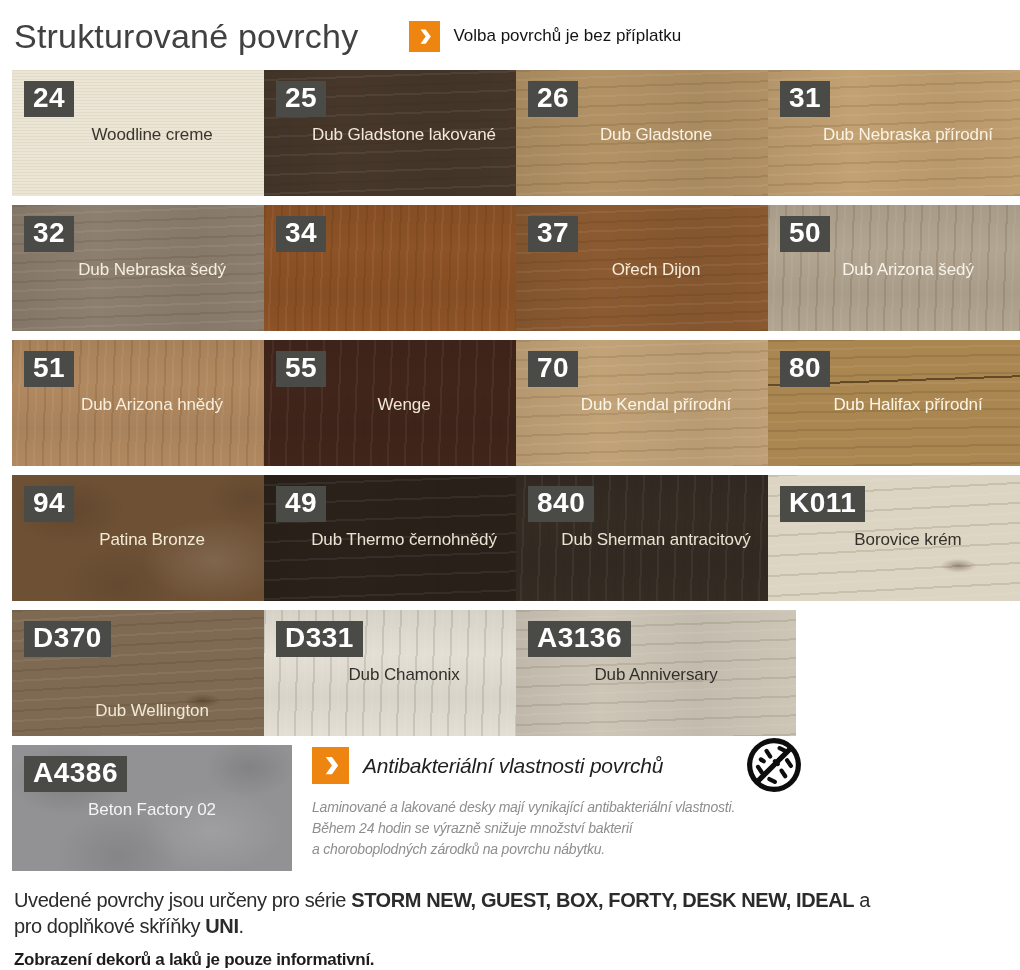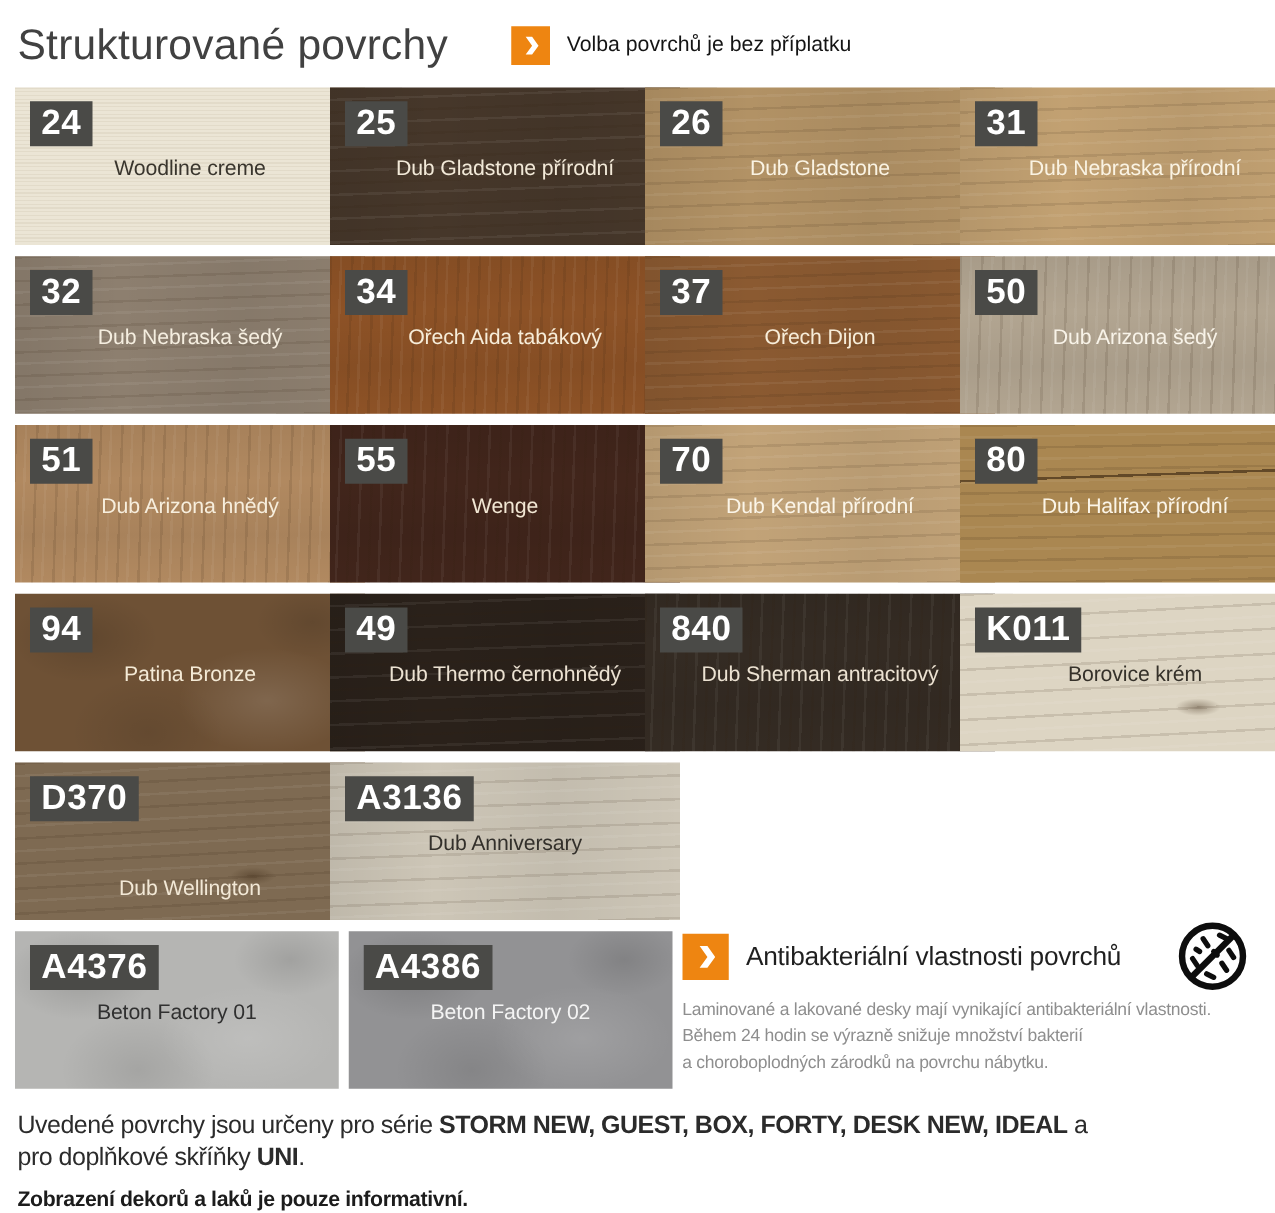--- a/index.html
+++ b/index.html
@@ -57,21 +57,21 @@
       repeating-linear-gradient(179deg, rgba(50,32,14,.13) 0 2px, transparent 2px 9px, rgba(255,255,255,.06) 9px 11px, transparent 11px 18px); }
   .g-stone { background-image:
       radial-gradient(ellipse 90px 55px at 20% 28%, rgba(0,0,0,.13), transparent 65%),
       radial-gradient(ellipse 110px 65px at 72% 68%, rgba(255,255,255,.12), transparent 65%),
       radial-gradient(ellipse 70px 45px at 85% 18%, rgba(0,0,0,.11), transparent 65%),
       radial-gradient(ellipse 95px 70px at 38% 88%, rgba(0,0,0,.09), transparent 65%); }
 
   
   .bottom-row { display:flex; margin-top:9px; }
   .bottom-row .tile + .tile { margin-left:8px; }
-  .antibac { position:relative; margin-left:8px; width:500px; padding-top:2px; }
+  .antibac { position:relative; margin-left:20px; width:500px; padding-top:2px;font-style:italic; }
   .antibac-head { display:flex; align-items:center; }
   .antibac-title { font-size:21px; font-weight:400; color:#1f1f1f; margin-left:14px; letter-spacing:-.2px; }
   .bacteria { position:absolute; right:8px; top:-10px; }
   .antibac-body {
     margin-top:13px; font-size:14px; line-height:1.5;
     color:#8e8e8e; letter-spacing:-.2px; white-space:pre-line;
   }
 
   
   .footer { margin:16px 0 0 2px; width:872px; }
@@ -96,37 +96,36 @@
     </div>
   </div>
 
   <div class="grid">
       <div class="tile g-lines" style="background-color: rgb(235, 229, 213);">
         <span class="code">24</span>
         <span class="name" style="color: rgb(57, 53, 45);">Woodline creme</span>
       </div>
       <div class="tile g-woodh" style="background-color: rgb(70, 55, 42);">
         <span class="code">25</span>
-        <span class="name" style="color: rgb(242, 233, 216);">Dub Gladstone přírodní</span>
+        <span class="name" style="color: rgb(242, 233, 216);">Dub Gladstone lakované</span>
       </div>
       <div class="tile g-woodh" style="background-color: rgb(178, 146, 101);">
         <span class="code">26</span>
         <span class="name" style="color: rgb(250, 243, 227);">Dub Gladstone</span>
       </div>
       <div class="tile g-woodh" style="background-color: rgb(194, 161, 114);">
         <span class="code">31</span>
         <span class="name" style="color: rgb(250, 243, 227);">Dub Nebraska přírodní</span>
       </div>
       <div class="tile g-woodh" style="background-color: rgb(141, 127, 111);">
         <span class="code">32</span>
         <span class="name" style="color: rgb(245, 238, 224);">Dub Nebraska šedý</span>
       </div>
       <div class="tile g-woodv" style="background-color: rgb(141, 82, 38);">
         <span class="code">34</span>
-        <span class="name" style="color: rgb(247, 237, 217);">Ořech Aida tabákový</span>
       </div>
       <div class="tile g-woodh" style="background-color: rgb(139, 90, 49);">
         <span class="code">37</span>
         <span class="name" style="color: rgb(247, 237, 217);">Ořech Dijon</span>
       </div>
       <div class="tile g-woodv" style="background-color: rgb(178, 165, 145);">
         <span class="code">50</span>
         <span class="name" style="color: rgb(248, 243, 232);">Dub Arizona šedý</span>
       </div>
       <div class="tile g-woodv" style="background-color: rgb(177, 137, 96);">
@@ -158,32 +157,32 @@
         <span class="name" style="color: rgb(236, 226, 210);">Dub Sherman antracitový</span>
       </div>
       <div class="tile g-knot" style="background-color: rgb(221, 213, 195);">
         <span class="code">K011</span>
         <span class="name" style="color: rgb(53, 49, 42);">Borovice krém</span>
       </div>
       <div class="tile g-knot" style="background-color: rgb(126, 106, 82);">
         <span class="code">D370</span>
         <span class="name" style="color: rgb(242, 232, 214); margin-top: 36px;">Dub Wellington</span>
       </div>
+      <div class="tile g-woodv" style="background-color: rgb(227, 223, 212);">
+        <span class="code">D331</span>
+        <span class="name" style="color: rgb(51, 48, 43);">Dub Chamonix</span>
+      </div>
       <div class="tile g-woodh" style="background-color: rgb(205, 198, 183);">
         <span class="code">A3136</span>
         <span class="name" style="color: rgb(51, 48, 43);">Dub Anniversary</span>
       </div>
     </div>
 
   <div class="bottom-row">
 
-    <div class="tile g-stone" style="background-color: rgb(181, 181, 179);">
-        <span class="code">A4376</span>
-        <span class="name" style="color: rgb(48, 48, 48);">Beton Factory 01</span>
-      </div>
       <div class="tile g-stone" style="background-color: rgb(146, 146, 148);">
         <span class="code">A4386</span>
         <span class="name" style="color: rgb(244, 244, 244);">Beton Factory 02</span>
       </div>
       <div class="antibac">
       <div class="antibac-head">
         <span class="arrow-sq big">
           <svg width="23" height="23" viewBox="0 0 24 24">
               <polygon points="7,3 13.5,3 20,12 13.5,21 7,21 13.5,12" fill="#ffffff"></polygon>
             </svg>

